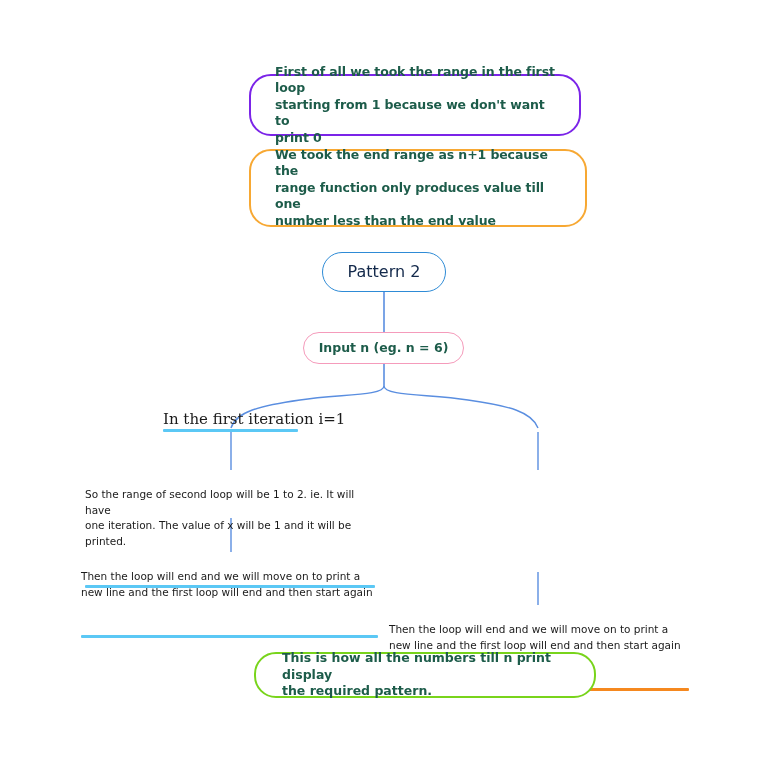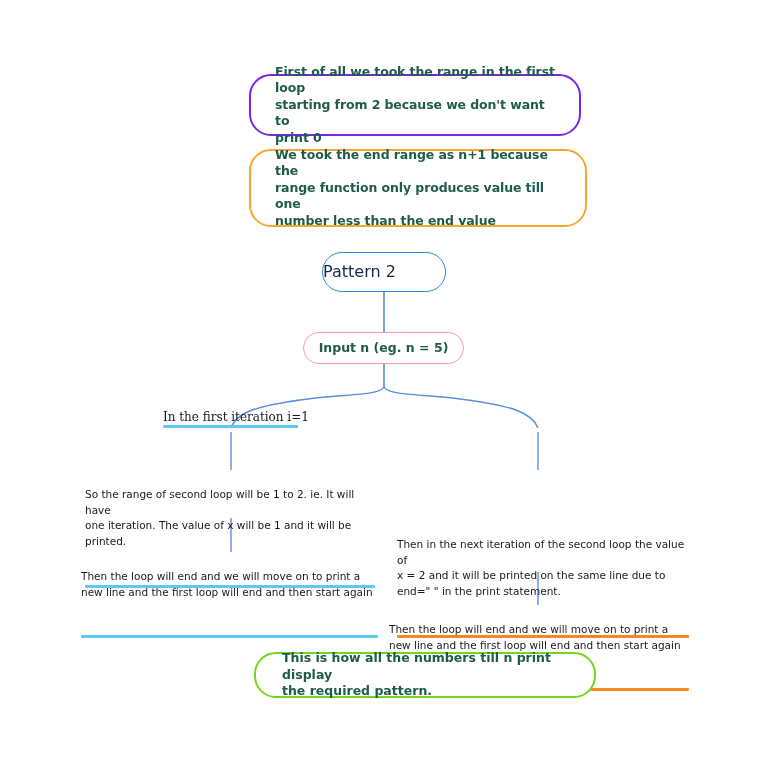--- a/index.html
+++ b/index.html
@@ -80,21 +80,21 @@
 
   
   .node-root {
     left: 322px;
     top: 252px;
     width: 124px;
     height: 40px;
     border-width: 1.6px;
     border-color: #2E8BD6;
     border-radius: 20px;
-    justify-content: flex-start;
+    justify-content: center;
   }
   .node-root .pill-text {
     color: #13294B;
     font-size: 16px;
     font-weight: normal;
   }
 
   
   .node-input {
     left: 303px;
@@ -125,21 +125,21 @@
   }
   .callout-green .pill-text {
     font-size: 12.5px;
   }
 
   
   .branch-label {
     position: absolute;
     box-sizing: border-box;
     color: #1a1a1a;
-    font-size: 12px;
+    font-size: 15px;
     font-family: "DejaVu Serif", "Liberation Serif", serif;
     text-align: left;
     padding-bottom: 4px;
     white-space: nowrap;
   }
   .branch-label .rule {
     position: absolute;
     left: 0;
     bottom: 0;
     height: 3px;
@@ -193,36 +193,36 @@
 
     <line x1="231" y1="432" x2="231" y2="470" stroke="#5A8EE0" stroke-width="1.4"></line>
     <line x1="231" y1="518" x2="231" y2="552" stroke="#5A8EE0" stroke-width="1.4"></line>
 
     <line x1="538" y1="432" x2="538" y2="470" stroke="#5A8EE0" stroke-width="1.4"></line>
     <line x1="538" y1="572" x2="538" y2="605" stroke="#5A8EE0" stroke-width="1.4"></line>
   </svg>
 
   <div class="pill callout-purple">
     <div class="pill-text">First of all we took the range in the first loop
-starting from 2 because we don't want to
+starting from 1 because we don't want to
 print 0</div>
   </div>
 
   <div class="pill callout-orange">
     <div class="pill-text">We took the end range as n+1 because the
 range function only produces value till one
 number less than the end value</div>
   </div>
 
   <div class="pill node-root">
     <div class="pill-text">Pattern 2</div>
   </div>
 
   <div class="pill node-input">
-    <div class="pill-text">Input n (eg. n = 5)</div>
+    <div class="pill-text">Input n (eg. n = 6)</div>
   </div>
 
   <div class="branch-label label-left">
     <span>In the first iteration i=1</span>
     <span class="rule" style="background:#5BC8F5"></span>
   </div>
 
 
   <div class="block blk-l1">
     <span>So the range of second loop will be 1 to 2. ie. It will have
@@ -231,26 +231,20 @@
     <span class="rule" style="background:#5BC8F5"></span>
   </div>
 
   <div class="block blk-l2">
     <span>Then the loop will end and we will move on to print a
 new line and the first loop will end and then start again</span>
     <span class="rule" style="background:#5BC8F5"></span>
   </div>
 
 
-  <div class="block blk-r2">
-    <span>Then in the next iteration of the second loop the value of
-x = 2 and it will be printed on the same line due to
-end=" " in the print statement.</span>
-    <span class="rule" style="background:#F5881F"></span>
-  </div>
 
   <div class="block blk-r3">
     <span>Then the loop will end and we will move on to print a
 new line and the first loop will end and then start again</span>
     <span class="rule" style="background:#F5881F"></span>
   </div>
 
   <div class="pill callout-green">
     <div class="pill-text">This is how all the numbers till n print display
 the required pattern.</div>

